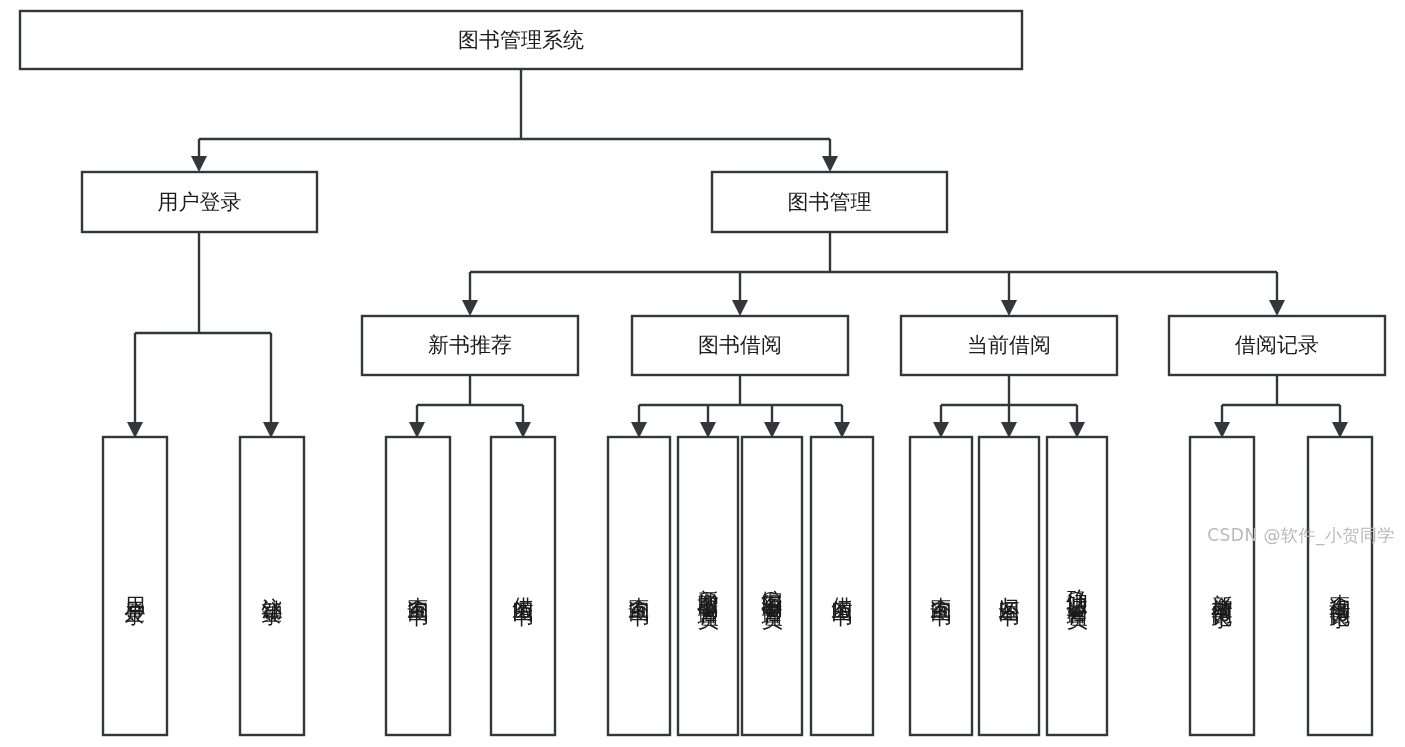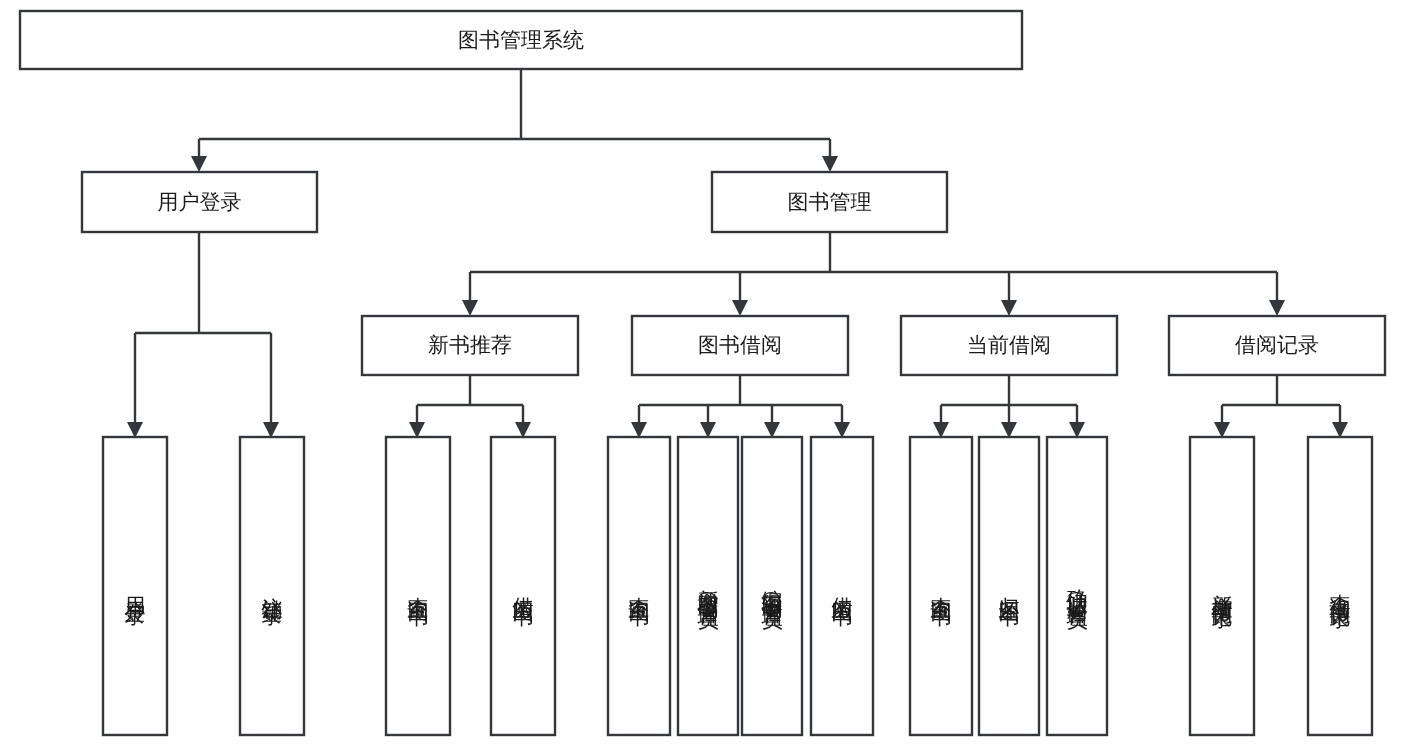--- a/index.html
+++ b/index.html
@@ -220,14 +220,15 @@
       <rect class="node-box" x="1190" y="437" width="64" height="298"></rect>
       <text class="node-label-v" x="1222" y="586">新增借阅记录</text>
     </g>
     <g>
       <rect class="node-box" x="1308" y="437" width="64" height="298"></rect>
       <text class="node-label-v" x="1340" y="586">查询借阅记录</text>
     </g>
 
   </svg>
 
+  <div class="watermark">CSDN @软件_小贺同学</div>
 
 </div>
 
 </body></html>

